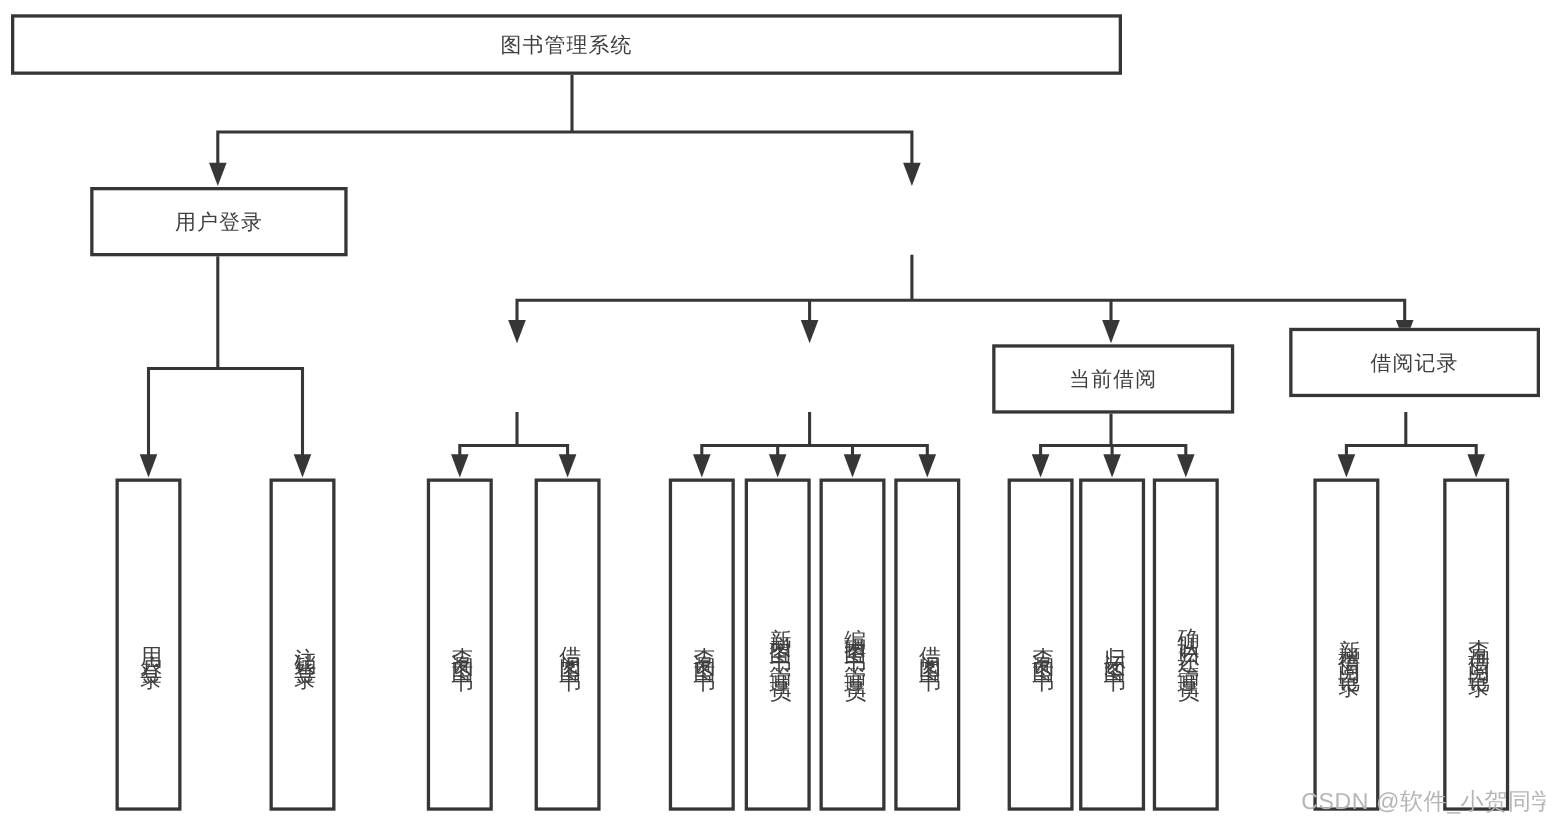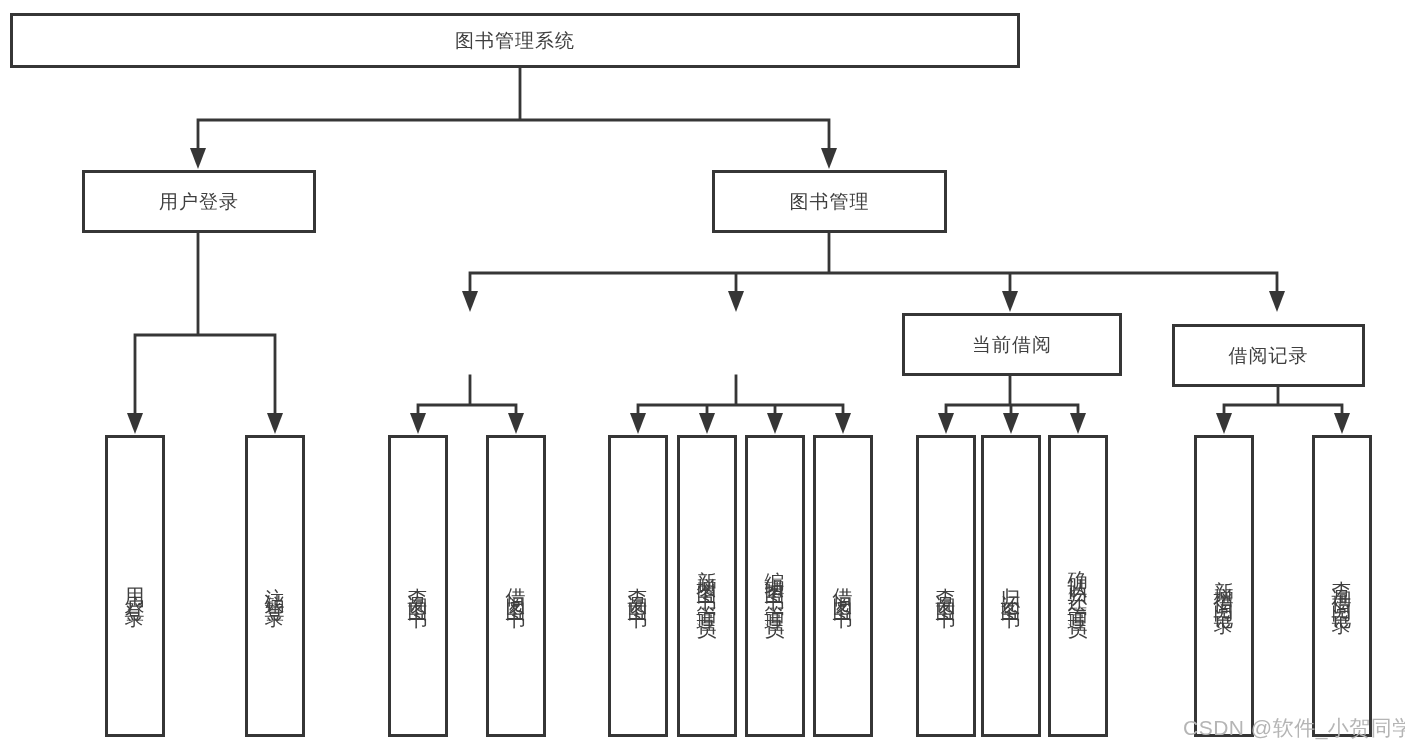--- a/index.html
+++ b/index.html
@@ -26,20 +26,21 @@
     stroke-linecap:square;stroke-linejoin:miter;
   }
   .connectors polygon{fill:var(--line);}
   .box{
     position:absolute;
     background:#fff;
     border:3px solid var(--line);
     display:flex;align-items:center;justify-content:center;
     color:var(--text);
     z-index:2;
+    font-family:Liberation Mono, monospace;
   }
   .h{font-size:19px;letter-spacing:1px;}
   .v{
     writing-mode:vertical-rl;
     text-orientation:mixed;
     font-size:20px;
     letter-spacing:7px;
     line-height:1;
   }
   .watermark{
@@ -91,24 +92,23 @@
         <polygon points="1011,434 1003,413 1019,413"></polygon>
         <polygon points="1078,434 1070,413 1086,413"></polygon>
         <polygon points="1224,434 1216,413 1232,413"></polygon>
         <polygon points="1342,434 1334,413 1350,413"></polygon>
       </g>
   </svg>
 
   <div class="box h" style="left:10px;top:13px;width:1010px;height:55px;">图书管理系统</div>
 
   <div class="box h" style="left:82px;top:170px;width:234px;height:63px;">用户登录</div>
-  <div class="box h" style="left:712px;top:170px;width:235px;height:63px;">图书管理</div>
 
   <div class="box h" style="left:902px;top:313px;width:220px;height:63px;">当前借阅</div>
-  <div class="box h" style="left:1172px;top:324px;width:193px;height:63px;">借阅记录</div>
+  <div class="box h" style="left:1172px;top:298px;width:228px;height:63px;">借阅记录</div>
 
   <div class="box v" style="left:105px;top:435px;width:60px;height:302px;">用户登录</div>
   <div class="box v" style="left:245px;top:435px;width:60px;height:302px;">注销登录</div>
 
   <div class="box v" style="left:388px;top:435px;width:60px;height:302px;">查询图书</div>
   <div class="box v" style="left:486px;top:435px;width:60px;height:302px;">借阅图书</div>
 
   <div class="box v" style="left:608px;top:435px;width:60px;height:302px;">查询图书</div>
   <div class="box v" style="left:677px;top:435px;width:60px;height:302px;">新增图书（管理员）</div>
   <div class="box v" style="left:745px;top:435px;width:60px;height:302px;">编辑图书（管理员）</div>

